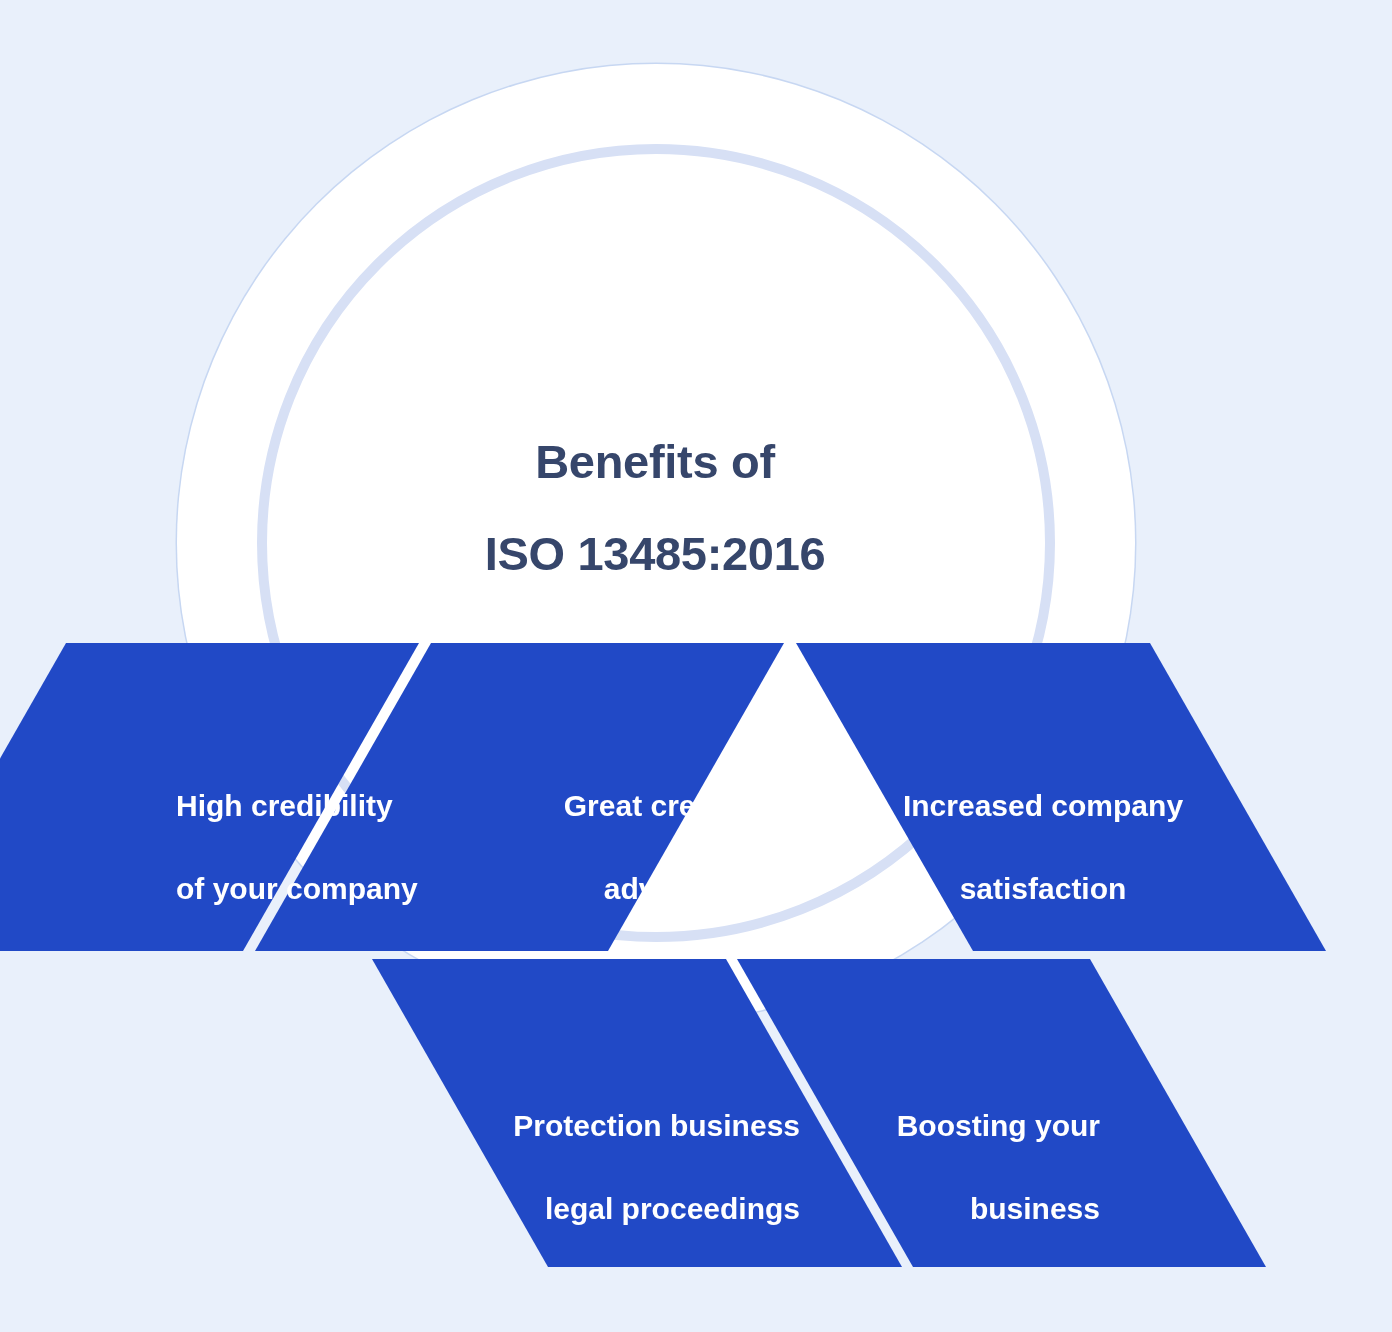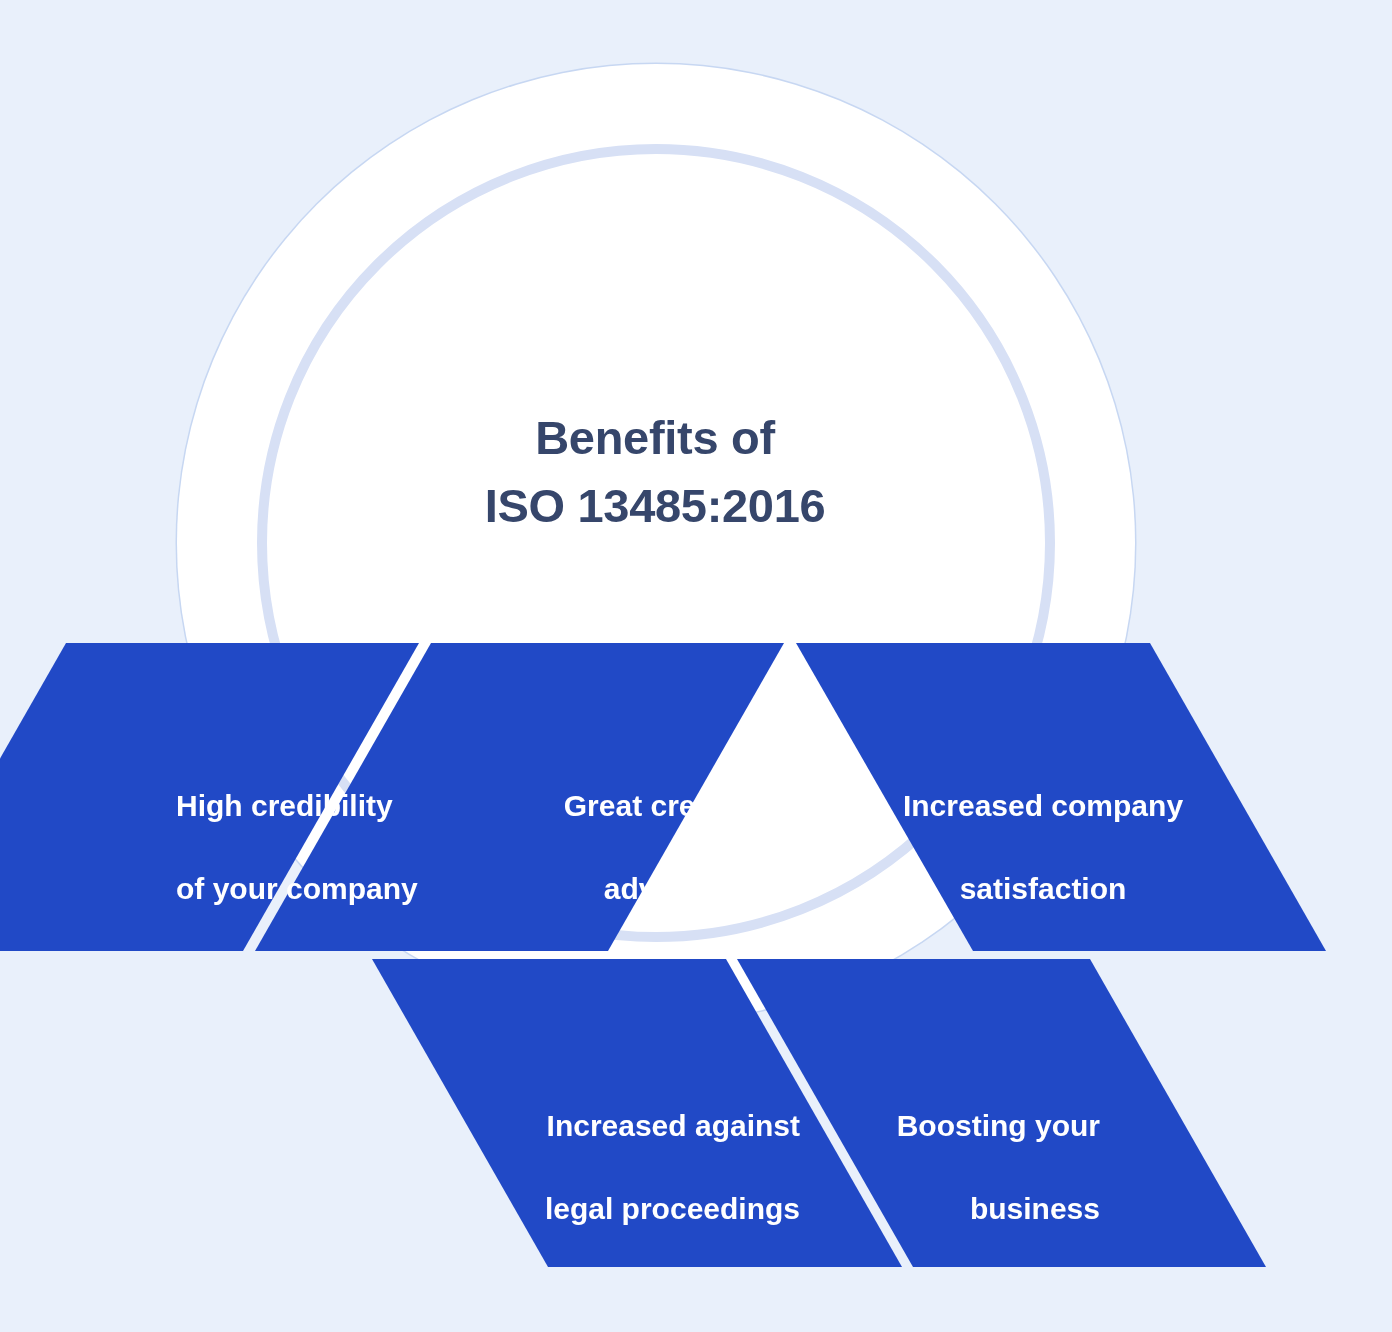--- a/index.html
+++ b/index.html
@@ -63,20 +63,21 @@
     text-align: center;
     color: #36466b;
     font-size: 47px;
     font-weight: bold;
     line-height: 1.45;
     letter-spacing: -0.3px;
   }
   .title-line {
     display: block;
     white-space: nowrap;
+    margin-top: 24px;
   }
 
   
   .row {
     position: absolute;
   }
   .row svg {
     display: block;
     overflow: visible;
   }
@@ -142,21 +143,21 @@
     <span>Great credibility</span><br>
     <span>advantage</span>
   </div>
 
   <div class="tile-label lbl-3">
     <span>Increased company</span><br>
     <span>satisfaction</span>
   </div>
 
   <div class="tile-label lbl-4">
-    <span>Increased against</span><br>
+    <span>Protection business</span><br>
     <span>legal proceedings</span>
   </div>
 
   <div class="tile-label lbl-5">
     <span>Boosting your</span><br>
     <span>business</span>
   </div>
 
 </div>
 

